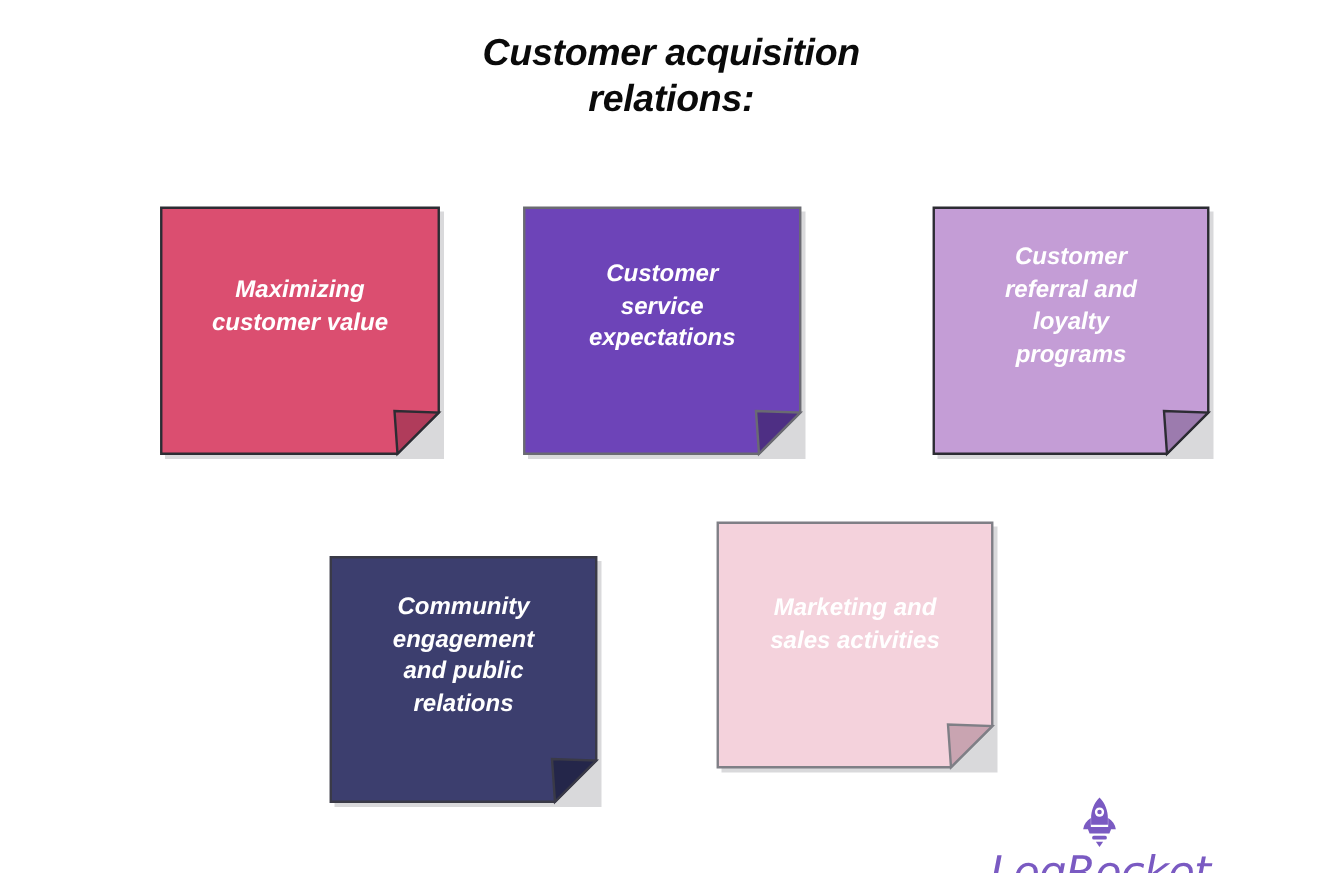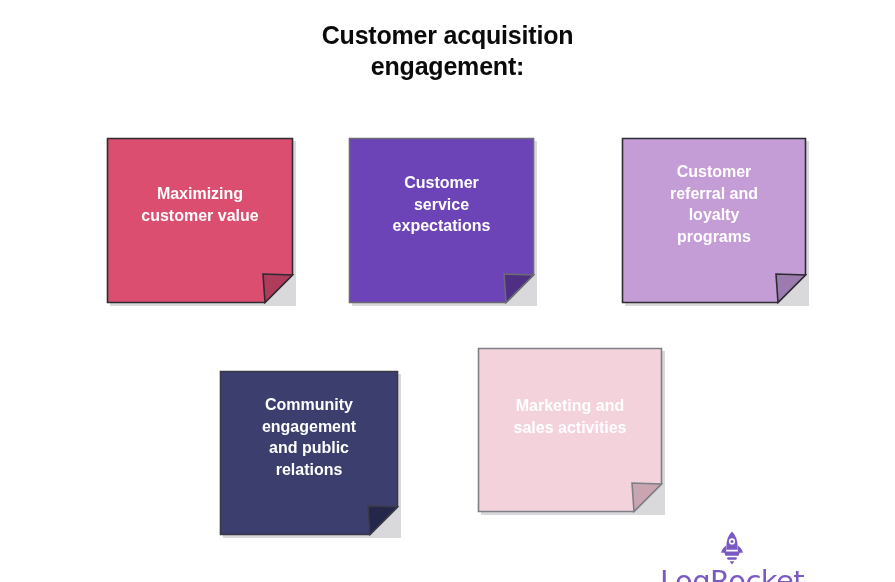--- a/index.html
+++ b/index.html
@@ -14,20 +14,21 @@
     font-family: "Liberation Sans", "DejaVu Sans", sans-serif;
     overflow: hidden;
     position: relative;
   }
 
   #canvas {
     position: relative;
     width: 719px;
     height: 582px;
     background: #ffffff;
+    font-style: italic;
   }
 
   
   .title {
     position: absolute;
     left: 0;
     top: 20px;
     width: 895px;
     text-align: center;
     font-size: 25px;
@@ -104,21 +105,21 @@
     letter-spacing: -0.6px;
   }
 </style>
 </head>
 <body style="background: rgb(255, 255, 255);">
 
 <div id="canvas">
 
   <div class="title">
     <span class="line">Customer acquisition</span>
-    <span class="line">engagement:</span>
+    <span class="line">relations:</span>
   </div>
 
   <div id="cards-layer">
       <div class="card" style="left: 107px; top: 138px; width: 186px; height: 165px;">
         <div class="shadow"></div>
         <div class="sheet">
           <svg viewBox="0 0 186 165" preserveAspectRatio="none" xmlns="http://www.w3.org/2000/svg">
             <path d="M0.5 0.5 H185.5 V137 L158 164.5 H0.5 Z" fill="#DB4E70" stroke="#2c2c33" stroke-width="1.6" stroke-linejoin="miter"></path>
             <path d="M158 164.5 L185.5 137 L156 136 Z" fill="#B03C5B" stroke="#2c2c33" stroke-width="1.6" stroke-linejoin="miter"></path>
           </svg>

